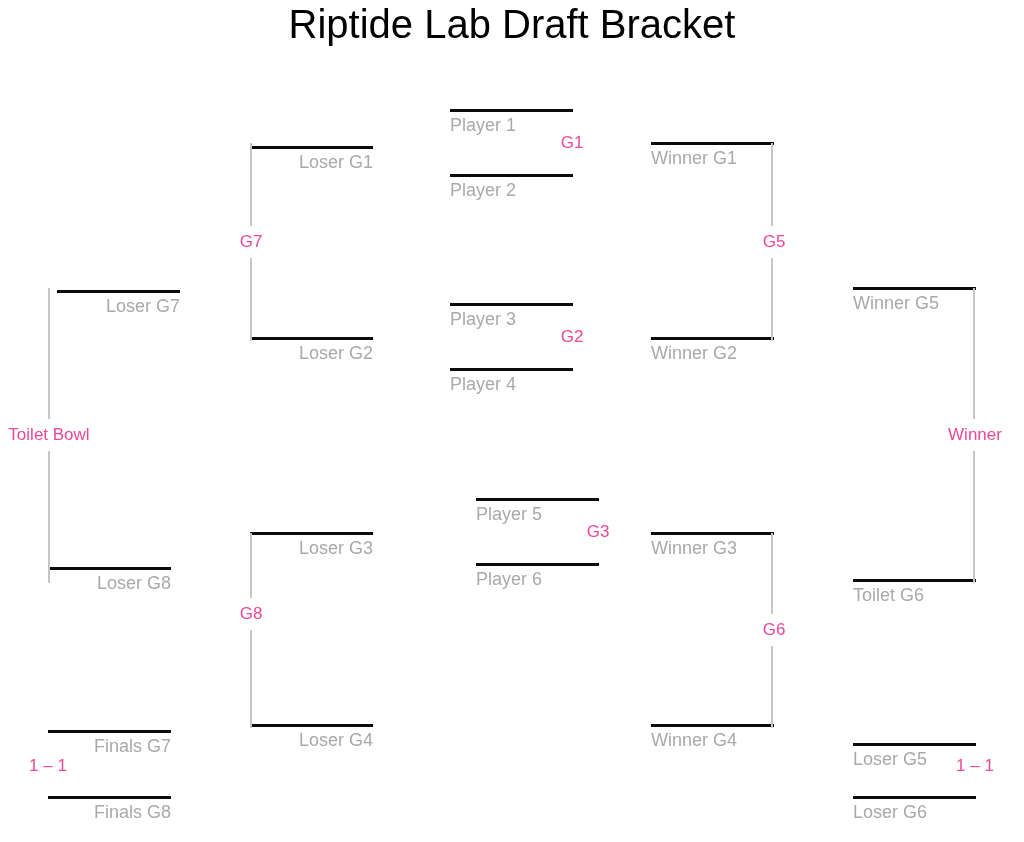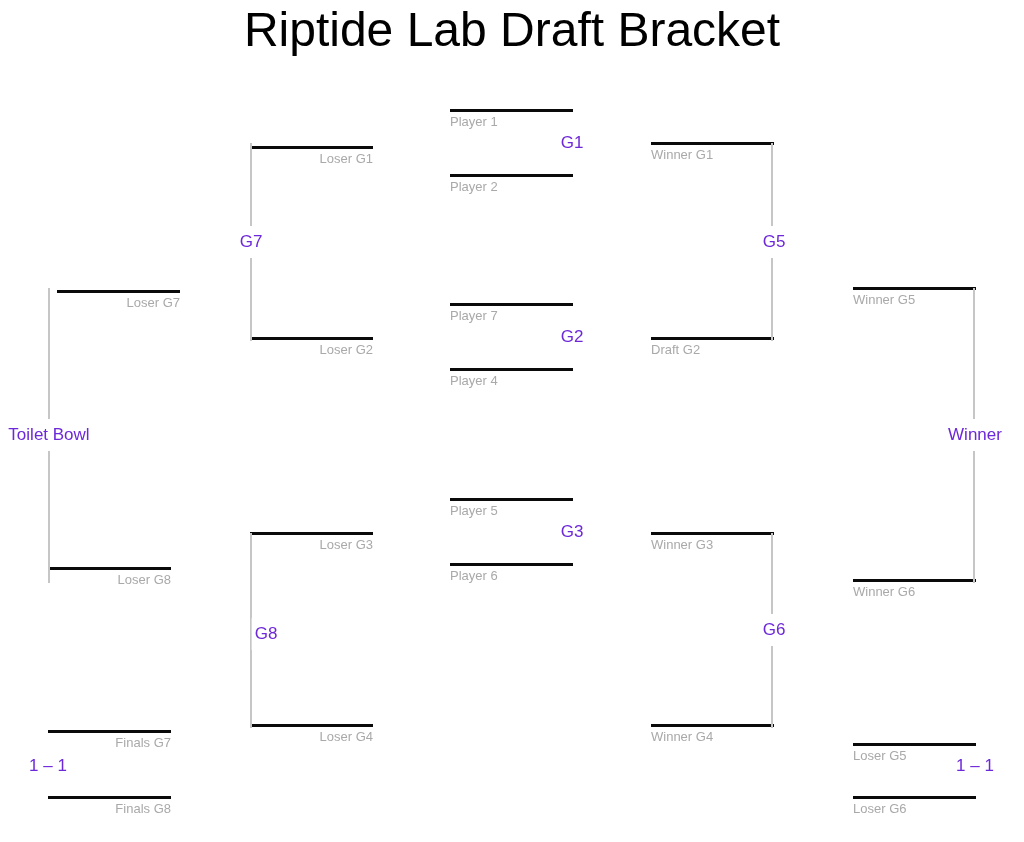--- a/index.html
+++ b/index.html
@@ -15,59 +15,59 @@
     font-family: "Liberation Sans", "DejaVu Sans", sans-serif;
     overflow: hidden;
   }
   .title {
     position: absolute;
     top: 2px;
     left: 0;
     width: 100%;
     margin: 0;
     text-align: center;
-    font-size: 48px;
+    font-size: 40px;
     font-weight: 400;
     color: #000000;
   }
   .match {
     position: absolute;
   }
   .slot {
     position: absolute;
     left: 0;
     width: 123px;
   }
   .bar {
     height: 3px;
     background: #0a0a0a;
   }
   .slot-label {
     margin-top: 3px;
-    font-size: 13px;
+    font-size: 18px;
     line-height: 1.15;
     color: #a9a9a9;
     white-space: nowrap;
   }
   .slot-label.right {
     text-align: right;
   }
   .connector {
     position: absolute;
     width: 2px;
     background: #c6c6c6;
     z-index: 1;
   }
   .mid-label {
     position: absolute;
     transform: translate(-50%, -50%);
     background: #ffffff;
     padding: 6px 3px;
     font-size: 17px;
-    color: #6d28d9;
+    color: #ec4899;
     white-space: nowrap;
     z-index: 2;
   }
 </style>
 </head>
 <body>
 
 <div class="canvas">
 
   <h1 class="title">Riptide Lab Draft Bracket</h1>
@@ -80,51 +80,51 @@
     <div class="slot" style="top:65px;">
       <div class="bar"></div>
       <div class="slot-label">Player 2</div>
     </div>
     <div class="mid-label" style="left:122px; top:34px;">G1</div>
   </div>
 
   <div class="match" style="left:450px; top:303px; width:123px; height:95px;">
     <div class="slot" style="top:0;">
       <div class="bar"></div>
-      <div class="slot-label">Player 7</div>
+      <div class="slot-label">Player 3</div>
     </div>
     <div class="slot" style="top:65px;">
       <div class="bar"></div>
       <div class="slot-label">Player 4</div>
     </div>
     <div class="mid-label" style="left:122px; top:34px;">G2</div>
   </div>
 
-  <div class="match" style="left:450px; top:498px; width:123px; height:95px;">
+  <div class="match" style="left:476px; top:498px; width:123px; height:95px;">
     <div class="slot" style="top:0;">
       <div class="bar"></div>
       <div class="slot-label">Player 5</div>
     </div>
     <div class="slot" style="top:65px;">
       <div class="bar"></div>
       <div class="slot-label">Player 6</div>
     </div>
     <div class="mid-label" style="left:122px; top:34px;">G3</div>
   </div>
 
 
   <div class="match" style="left:651px; top:142px; width:123px; height:225px;">
     <div class="connector" style="left:120px; top:1px; height:198px;"></div>
     <div class="slot" style="top:0;">
       <div class="bar"></div>
       <div class="slot-label">Winner G1</div>
     </div>
     <div class="slot" style="top:195px;">
       <div class="bar"></div>
-      <div class="slot-label">Draft G2</div>
+      <div class="slot-label">Winner G2</div>
     </div>
     <div class="mid-label" style="left:123px; top:100px;">G5</div>
   </div>
 
   <div class="match" style="left:651px; top:532px; width:123px; height:225px;">
     <div class="connector" style="left:120px; top:1px; height:195px;"></div>
     <div class="slot" style="top:0;">
       <div class="bar"></div>
       <div class="slot-label">Winner G3</div>
     </div>
@@ -136,21 +136,21 @@
   </div>
 
   <div class="match" style="left:853px; top:287px; width:123px; height:325px;">
     <div class="connector" style="left:120px; top:1px; height:295px;"></div>
     <div class="slot" style="top:0;">
       <div class="bar"></div>
       <div class="slot-label">Winner G5</div>
     </div>
     <div class="slot" style="top:292px;">
       <div class="bar"></div>
-      <div class="slot-label">Winner G6</div>
+      <div class="slot-label">Toilet G6</div>
     </div>
     <div class="mid-label" style="left:122px; top:148px;">Winner</div>
   </div>
 
   <div class="match" style="left:250px; top:142px; width:123px; height:225px;">
     <div class="connector" style="left:0; top:1px; height:198px;"></div>
     <div class="slot" style="top:4px;">
       <div class="bar"></div>
       <div class="slot-label right">Loser G1</div>
     </div>
@@ -164,21 +164,21 @@
   <div class="match" style="left:250px; top:532px; width:123px; height:225px;">
     <div class="connector" style="left:0; top:1px; height:195px;"></div>
     <div class="slot" style="top:0;">
       <div class="bar"></div>
       <div class="slot-label right">Loser G3</div>
     </div>
     <div class="slot" style="top:192px;">
       <div class="bar"></div>
       <div class="slot-label right">Loser G4</div>
     </div>
-    <div class="mid-label" style="left:1px; top:102px;margin-left:15px;">G8</div>
+    <div class="mid-label" style="left:1px; top:82px;">G8</div>
   </div>
 
   <div class="match" style="left:48px; top:287px; width:123px; height:325px;">
     <div class="connector" style="left:0; top:1px; height:295px;"></div>
     <div class="slot" style="top:3px;margin-left:9px;">
       <div class="bar"></div>
       <div class="slot-label right">Loser G7</div>
     </div>
     <div class="slot" style="top:280px;">
       <div class="bar"></div>

